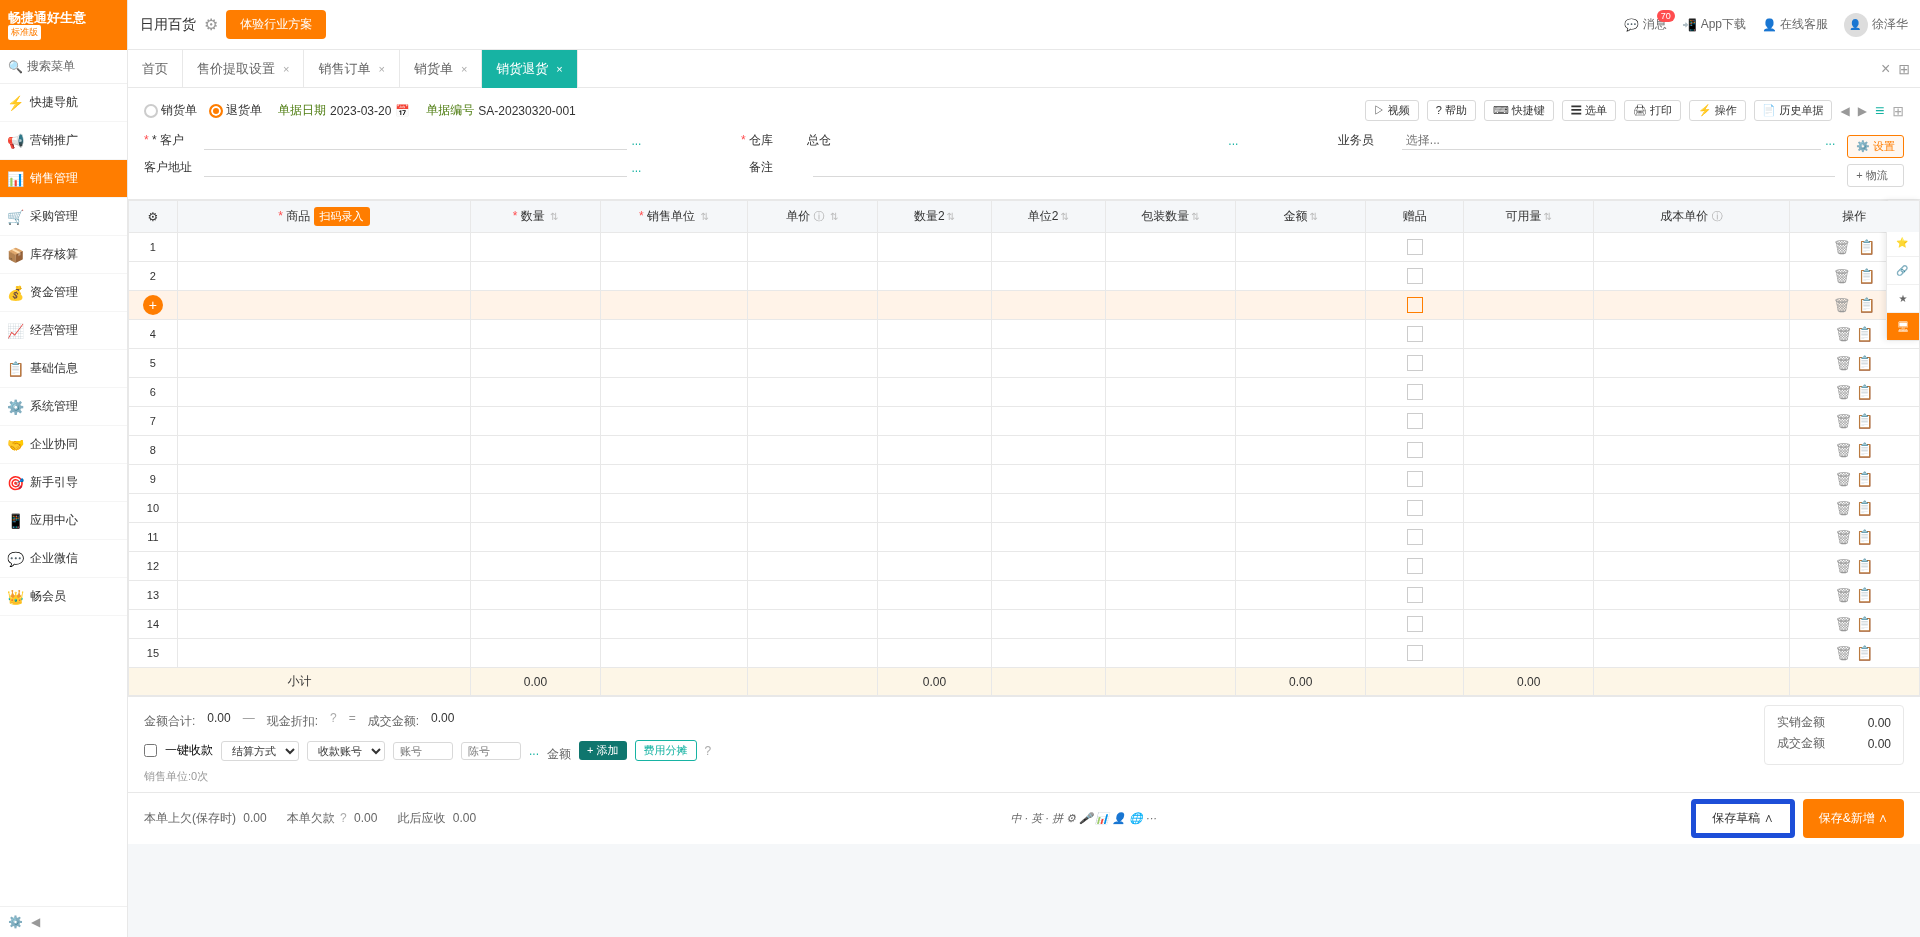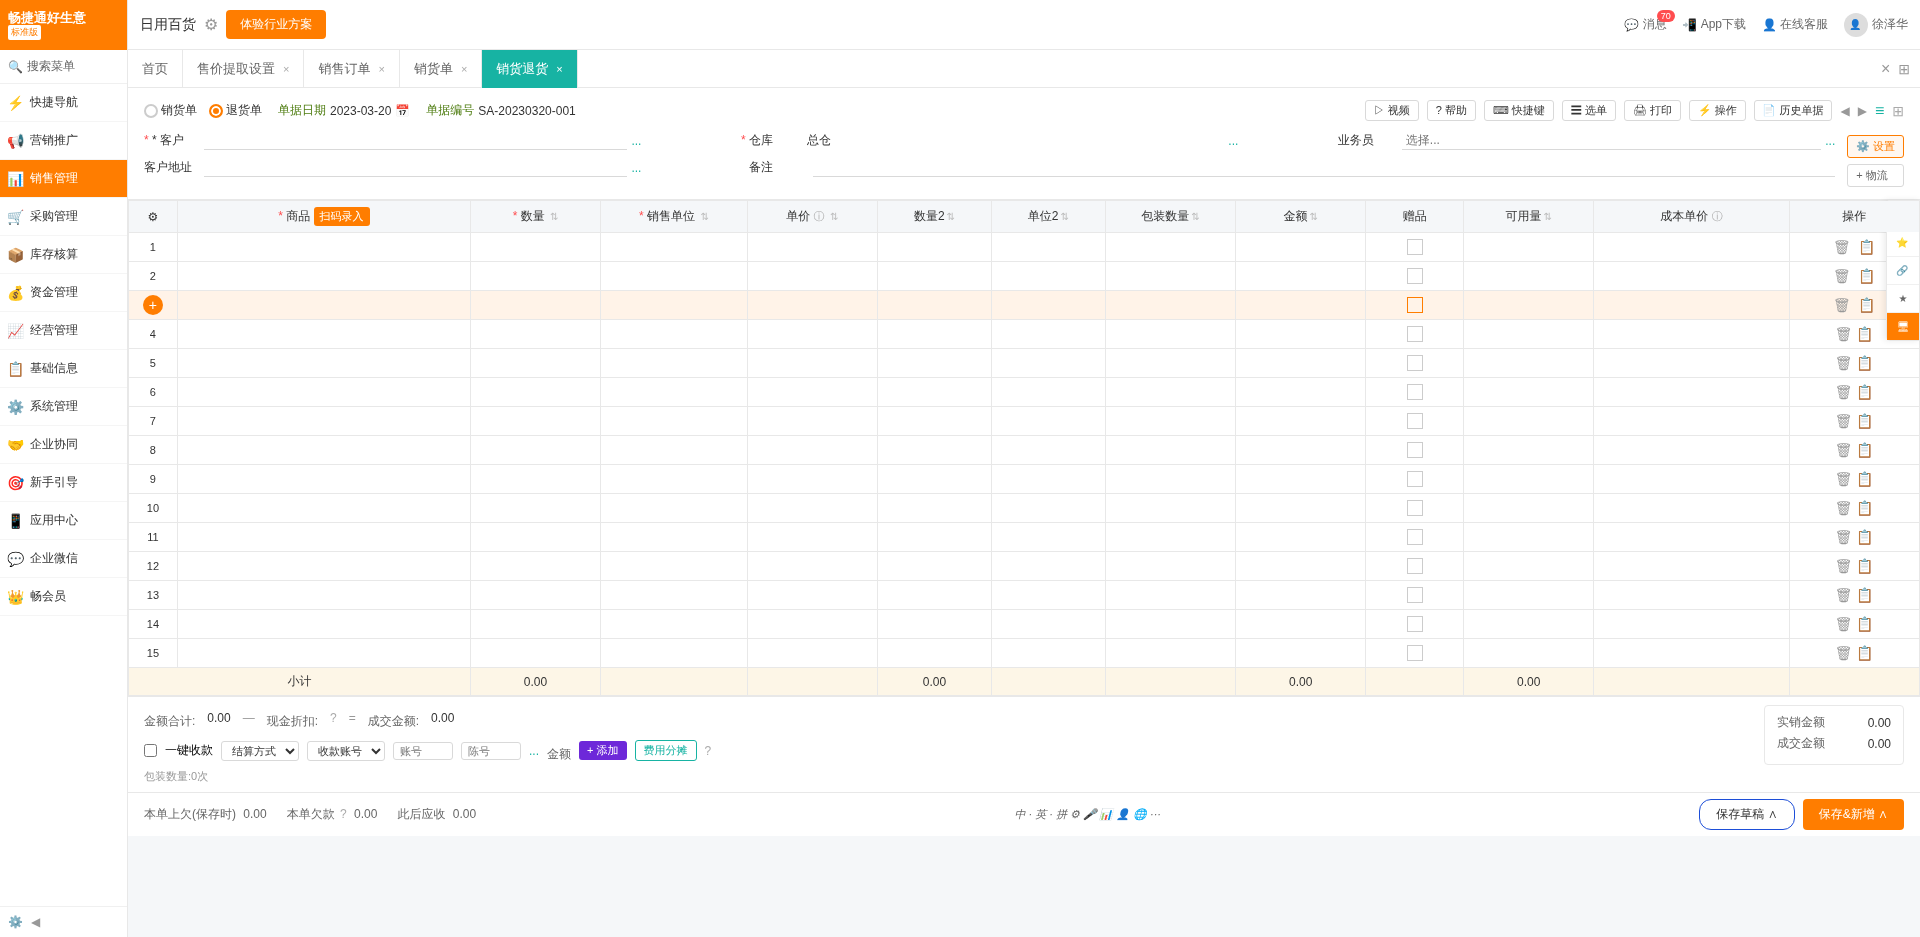--- a/index.html
+++ b/index.html
@@ -79,30 +79,30 @@
     
     .summary-row td { background: #fdf6e7 !important; color: #333; font-weight: 500; }
 
     
     .bottom-area { background: #fff; border-top: 1px solid #e8e8e8; padding: 8px 16px; }
     .calc-row { display: flex; align-items: center; gap: 12px; margin-bottom: 8px; font-size: 12px; color: #333; }
     .calc-label { color: #666; margin-top: 8px; }
     .calc-value { color: #333; font-weight: 500; }
     .payment-row { display: flex; align-items: center; gap: 8px; font-size: 12px; }
     .payment-select { border: 1px solid #d9d9d9; padding: 2px 6px; border-radius: 3px; font-size: 11px; color: #333; background: #fff; }
-    .add-btn-small { background: #6d28d9; color: #fff; border: none; padding: 2px 8px; border-radius: 3px; font-size: 11px; cursor: pointer; }
+    .add-btn-small { background: #0f766e; color: #fff; border: none; padding: 2px 8px; border-radius: 3px; font-size: 11px; cursor: pointer; }
     .split-btn { border: 1px solid #17b3a3; color: #17b3a3; background: #fff; padding: 2px 8px; border-radius: 3px; font-size: 11px; cursor: pointer; }
     .help-icon { color: #aaa; cursor: pointer; }
 
     
     .footer { background: #fff; border-top: 1px solid #e8e8e8; padding: 6px 16px; display: flex; align-items: center; justify-content: space-between; }
     .footer-left { display: flex; gap: 20px; font-size: 12px; color: #666; }
     .footer-center { display: flex; align-items: center; gap: 4px; font-style: italic; }
     .footer-right { display: flex; gap: 8px; }
-    .save-draft-btn { background: #fff; border: 1px solid #1d4ed8; color: #333; padding: 6px 16px; border-radius: 12px; cursor: pointer; font-size: 12px; display: flex; align-items: center; gap: 4px; }
+    .save-draft-btn { background: #fff; border: 5px solid #1d4ed8; color: #333; padding: 6px 16px; border-radius: 4px; cursor: pointer; font-size: 12px; display: flex; align-items: center; gap: 4px; }
     .save-new-btn { background: #ff7d00; color: #fff; border: none; padding: 6px 16px; border-radius: 4px; cursor: pointer; font-size: 12px; display: flex; align-items: center; gap: 4px; }
 
     
     .right-total { background: #fff; border: 1px solid #e8e8e8; padding: 8px 12px; border-radius: 4px; min-width: 140px; }
     .total-row { display: flex; justify-content: space-between; align-items: center; font-size: 12px; color: #333; margin-bottom: 4px; }
     .total-label { color: #666; }
     .total-value { font-weight: 500; }
 
     
     .right-float { position: fixed; right: 0; top: 200px; display: flex; flex-direction: column; background: #fff; border: 1px solid #e8e8e8; border-radius: 4px 0 0 4px; box-shadow: -2px 0 6px rgba(0,0,0,0.08); }
@@ -697,21 +697,21 @@
             <input class="payment-select" placeholder="陈号" style="width: 60px;">
             <span style="color:#17b3a3;cursor:pointer;">...</span>
             <span class="calc-label">金额</span>
             <button class="add-btn-small">
               <span>+</span>
               <span>添加</span>
             </button>
             <button class="split-btn">费用分摊</button>
             <span class="help-icon">?</span>
           </div>
-          <div style="margin-top:6px;font-size:11px;color:#999;">包装数量:0次</div>
+          <div style="margin-top:6px;font-size:11px;color:#999;">销售单位:0次</div>
         </div>
 
         <div class="right-total">
           <div class="total-row">
             <span class="total-label">实销金额</span>
             <span class="total-value">0.00</span>
           </div>
           <div class="total-row">
             <span class="total-label">成交金额</span>
             <span class="total-value">0.00</span>

